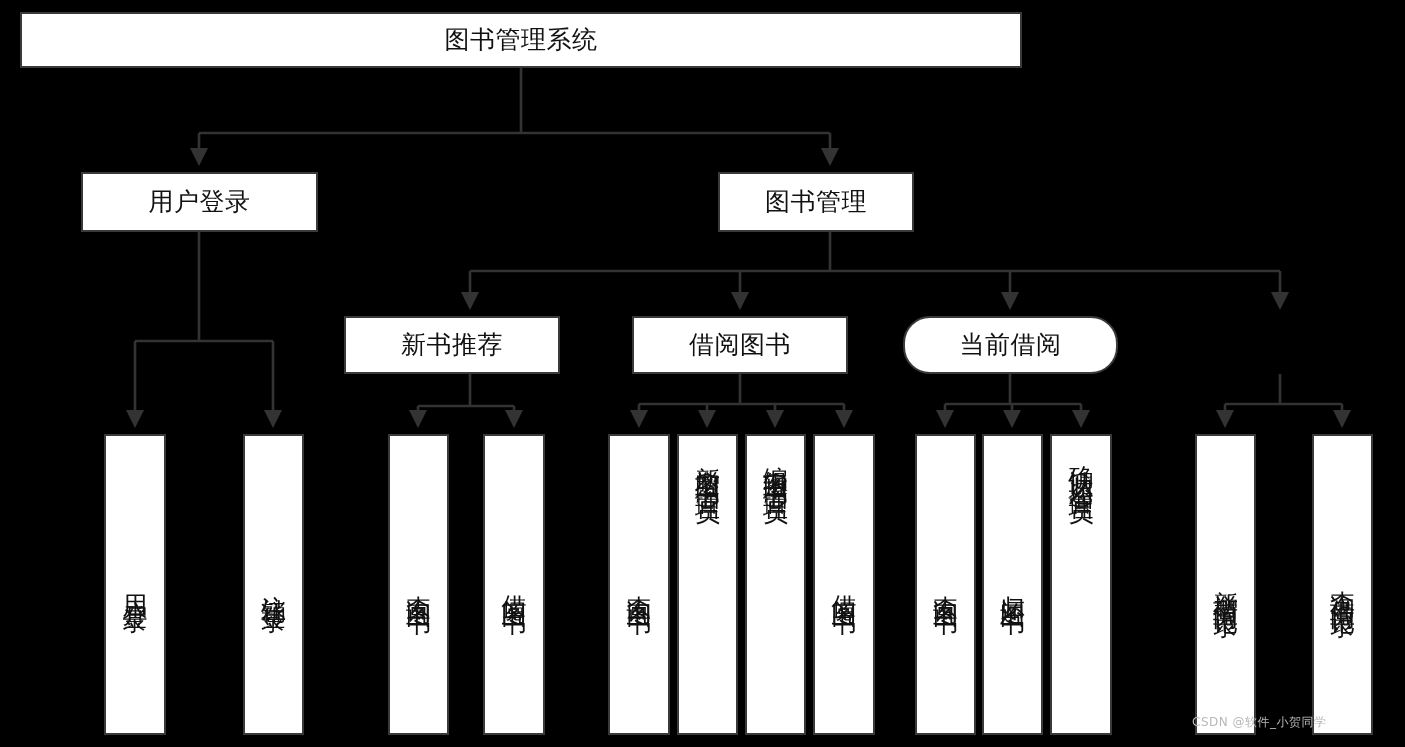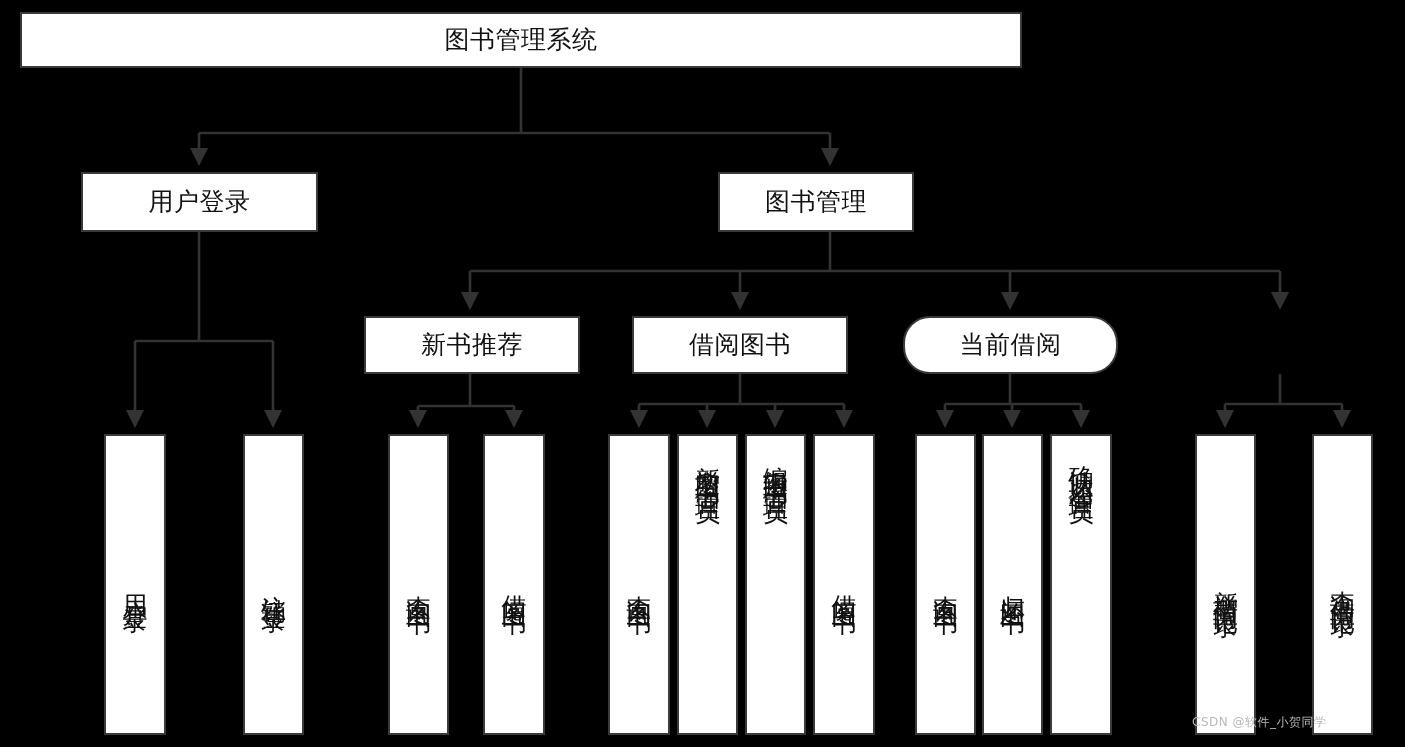--- a/index.html
+++ b/index.html
@@ -135,21 +135,21 @@
   </div>
 
   <div class="node horizontal" style="left:81px; top:172px; width:237px; height:60px;">
     <span class="node-label">用户登录</span>
   </div>
 
   <div class="node horizontal" style="left:712px; top:172px; width:196px; height:60px;margin-left:6px;">
     <span class="node-label">图书管理</span>
   </div>
 
-  <div class="node horizontal" style="left:364px; top:316px; width:216px; height:58px;align-items:center;">
+  <div class="node horizontal" style="left:344px; top:316px; width:216px; height:58px;align-items:center;">
     <span class="node-label">新书推荐</span>
   </div>
 
   <div class="node horizontal" style="left:632px; top:316px; width:216px; height:58px;">
     <span class="node-label">借阅图书</span>
   </div>
 
   <div class="node horizontal" style="left:903px; top:316px; width:215px; height:58px;border-radius:27px;">
     <span class="node-label">当前借阅</span>
   </div>

